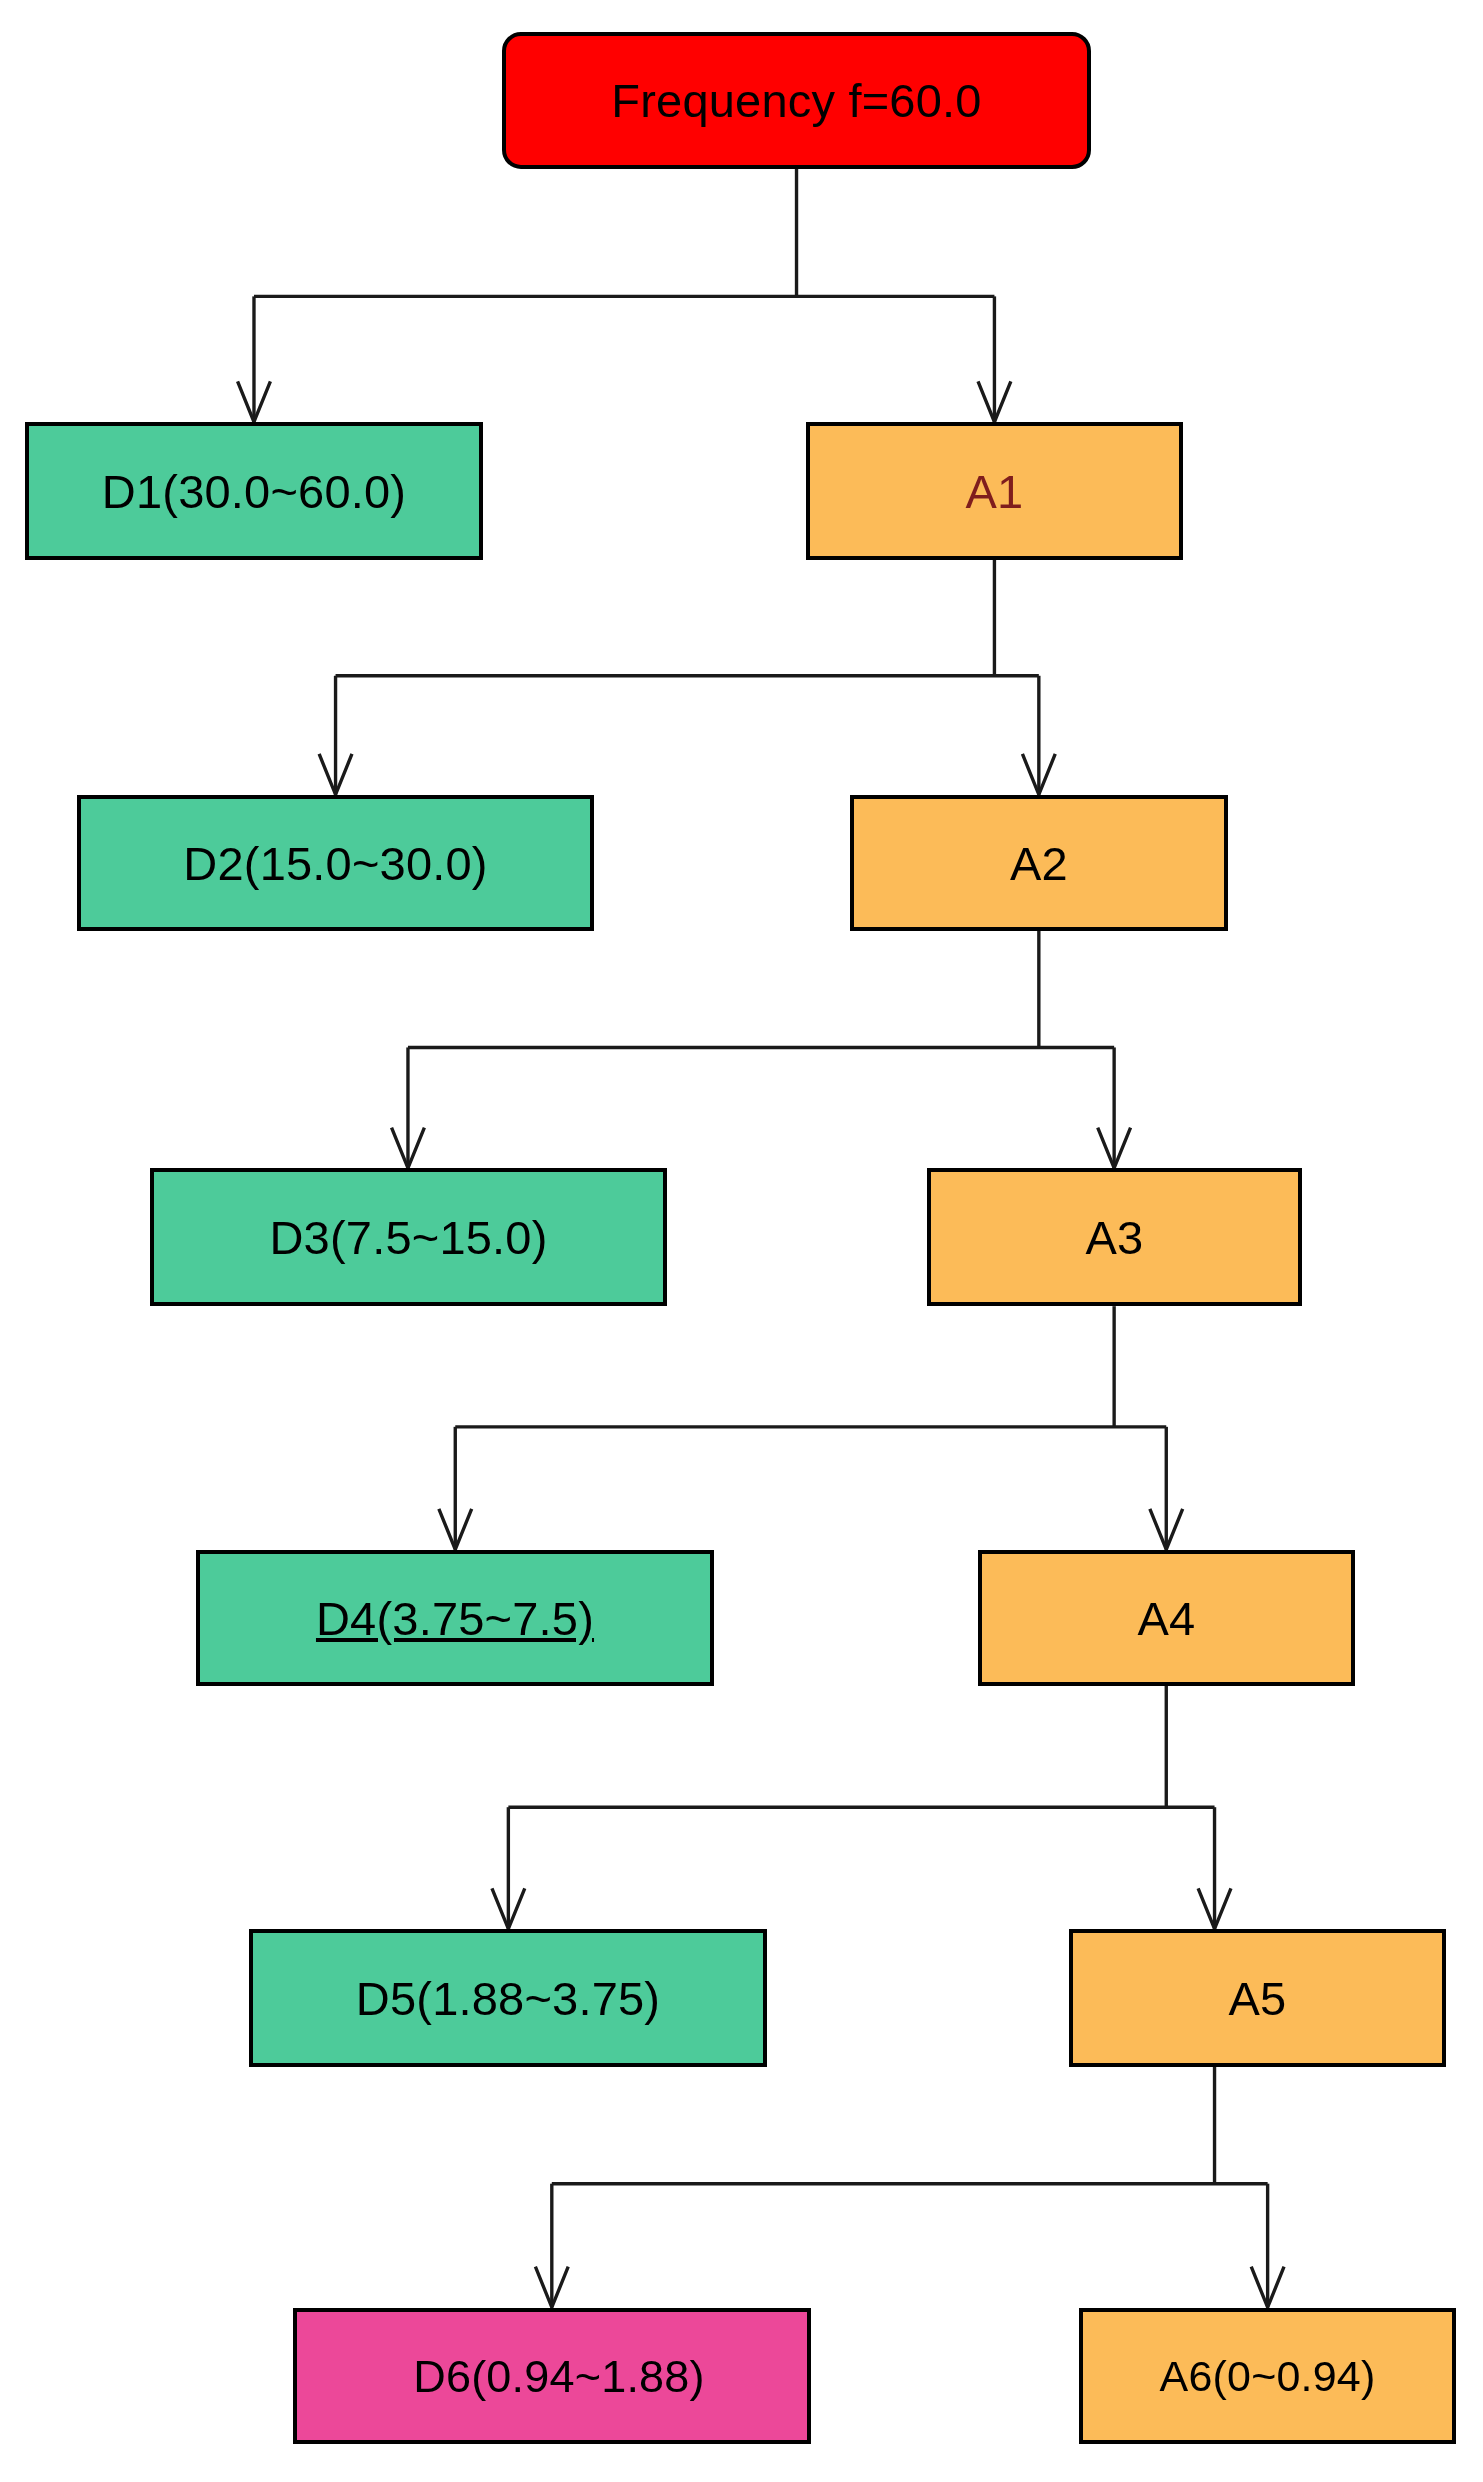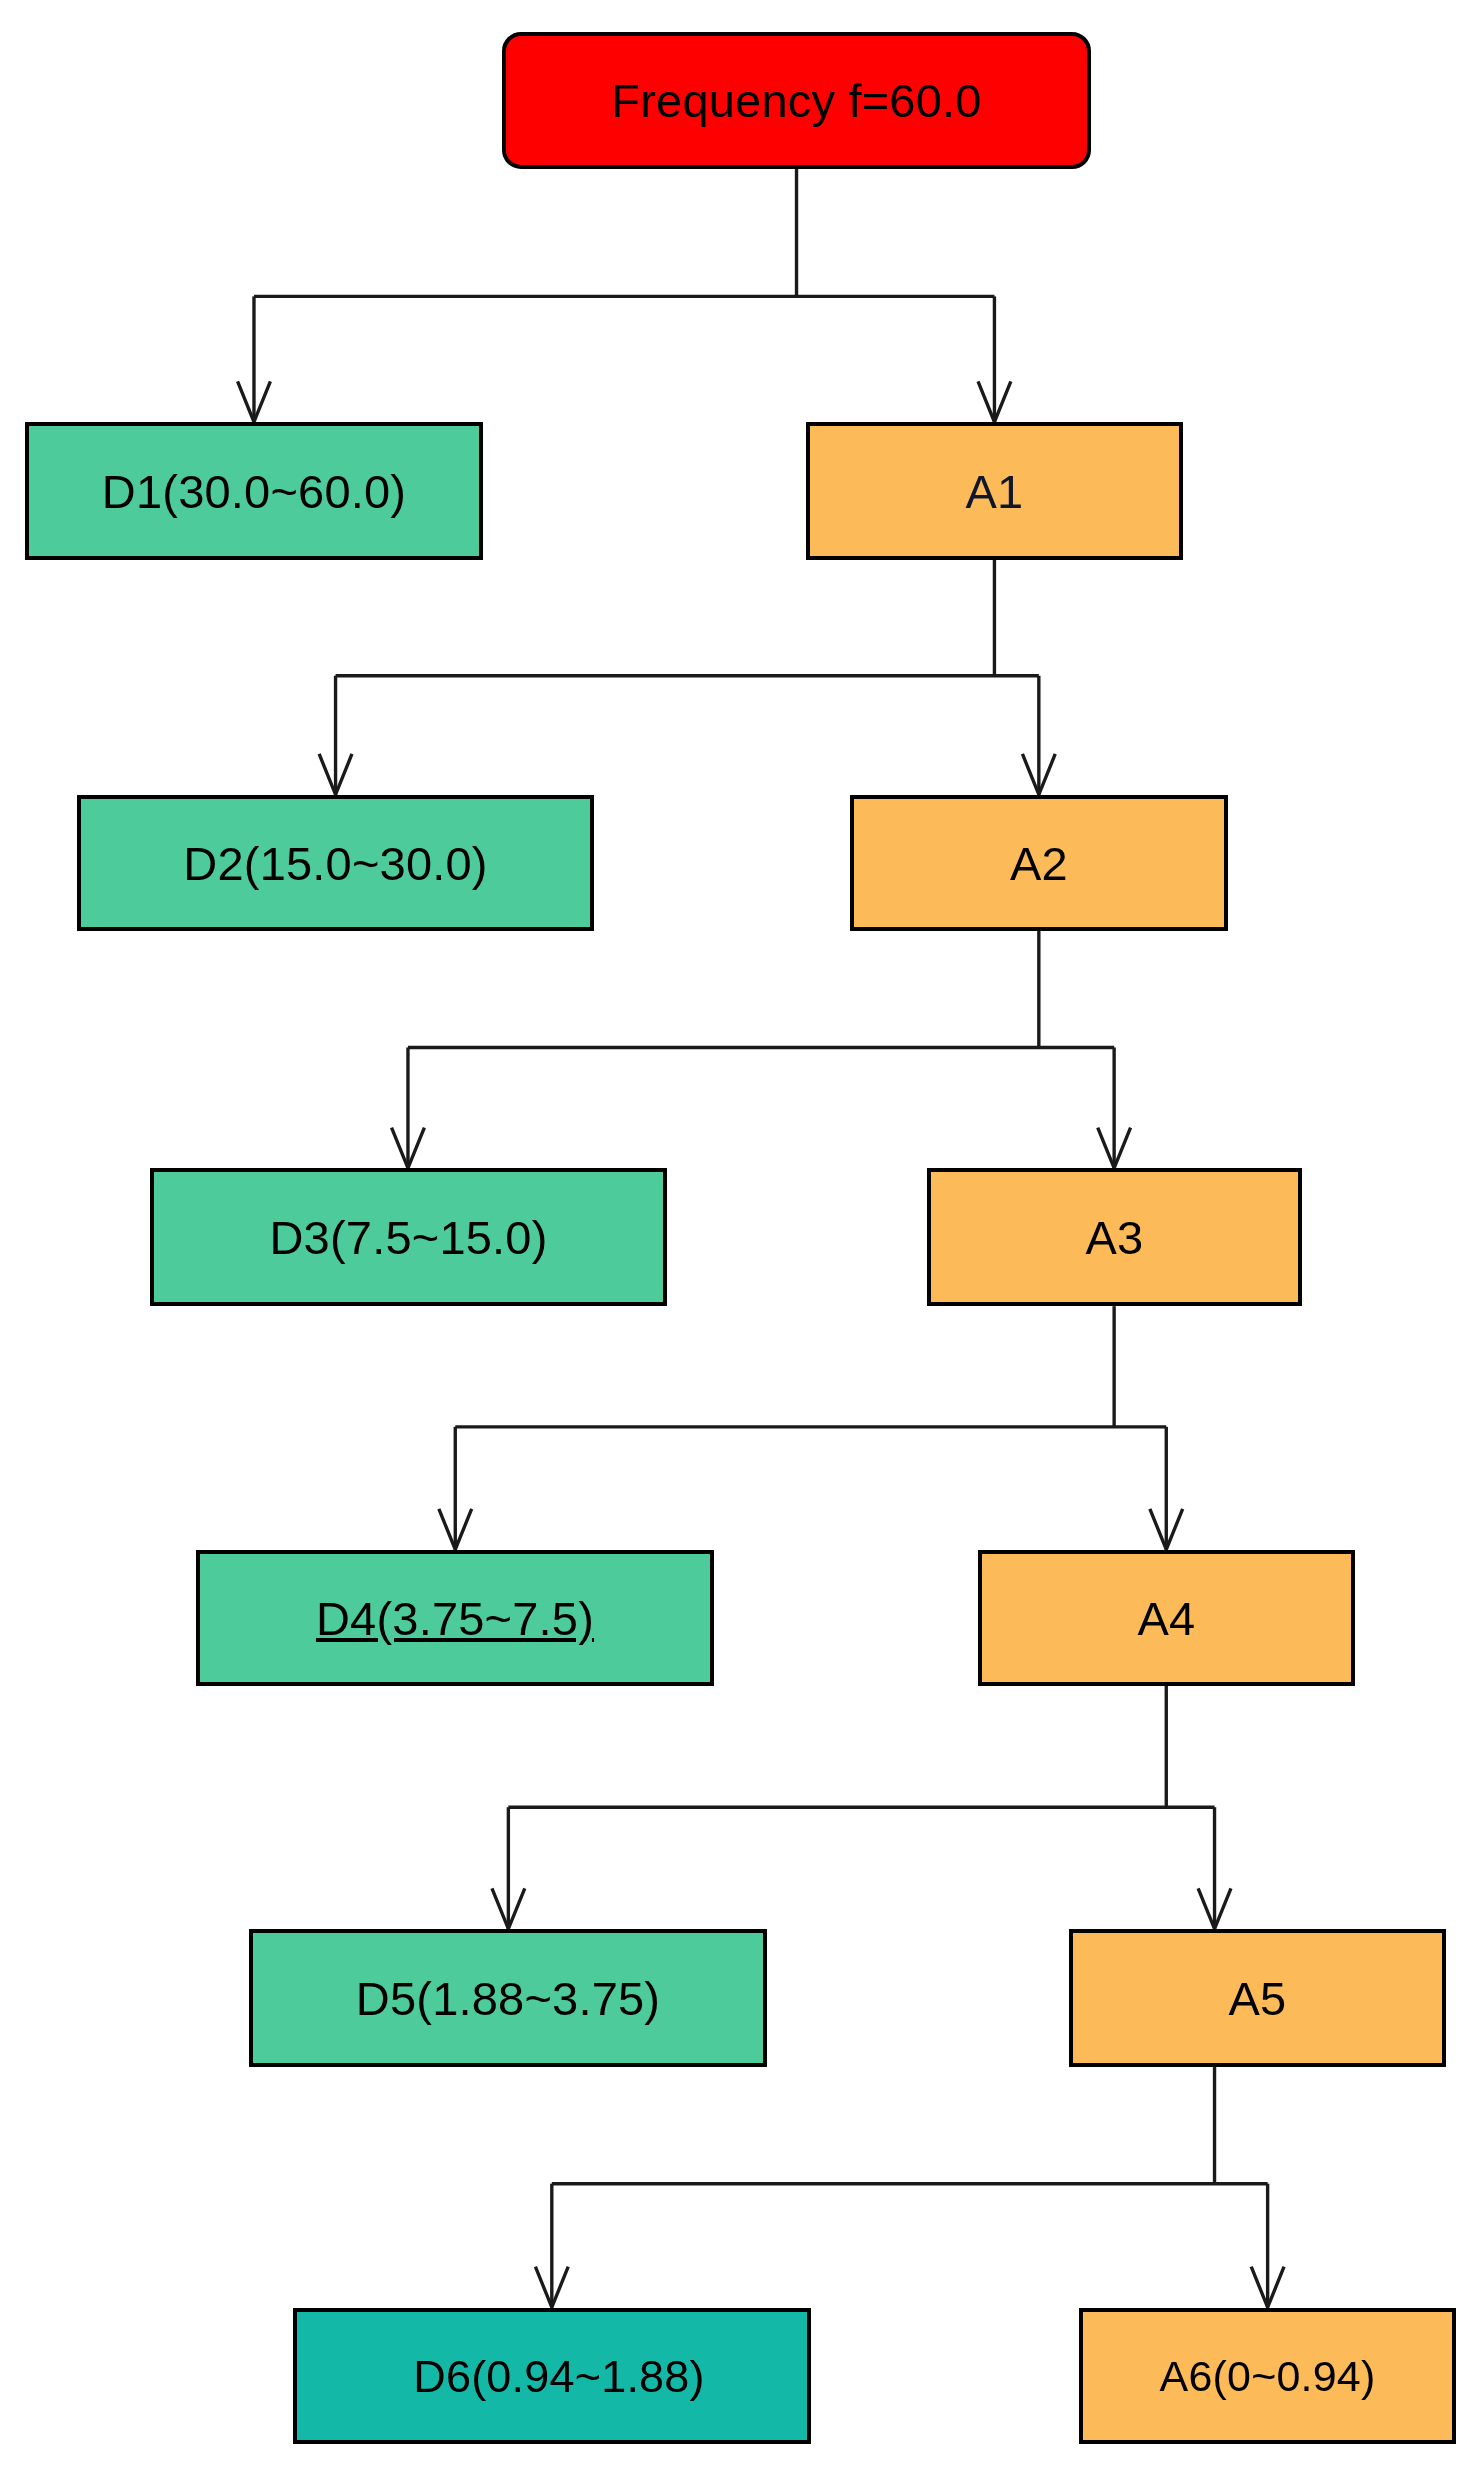--- a/index.html
+++ b/index.html
@@ -102,21 +102,21 @@
   <div id="node-layer">
 
     <div class="node root" style="left: 502px; top: 32px; width: 589px; height: 137px; background: rgb(255, 0, 0); border-color: rgb(0, 0, 0); color: rgb(0, 0, 0); border-radius: 19px;">
       <span class="node-label">Frequency f=60.0</span>
     </div>
 
     <div class="node detail" style="left: 25px; top: 422px; width: 458px; height: 138px; background: rgb(77, 203, 154); border-color: rgb(0, 0, 0); color: rgb(0, 0, 0);">
       <span class="node-label">D1(30.0~60.0)</span>
     </div>
 
-    <div class="node approx" style="left: 806px; top: 422px; width: 377px; height: 138px; background: rgb(252, 187, 88); border-color: rgb(0, 0, 0); color: #0f172a;">
+    <div class="node approx" style="left: 806px; top: 422px; width: 377px; height: 138px; background: rgb(252, 187, 88); border-color: rgb(0, 0, 0); color: #7f1d1d;">
       <span class="node-label">A1</span>
     </div>
 
     <div class="node detail" style="left: 77px; top: 795px; width: 517px; height: 136px; background: rgb(77, 203, 154); border-color: rgb(0, 0, 0); color: rgb(0, 0, 0);">
       <span class="node-label">D2(15.0~30.0)</span>
     </div>
 
     <div class="node approx" style="left: 850px; top: 795px; width: 378px; height: 136px; background: rgb(252, 187, 88); border-color: rgb(0, 0, 0); color: rgb(0, 0, 0);">
       <span class="node-label">A2</span>
     </div>
@@ -138,21 +138,21 @@
     </div>
 
     <div class="node detail" style="left: 249px; top: 1929px; width: 518px; height: 138px; background: rgb(77, 203, 154); border-color: rgb(0, 0, 0); color: rgb(0, 0, 0);">
       <span class="node-label">D5(1.88~3.75)</span>
     </div>
 
     <div class="node approx" style="left: 1026px; top: 1929px; width: 377px; height: 138px; background: rgb(252, 187, 88); border-color: rgb(0, 0, 0); color: rgb(0, 0, 0); margin-left: 43px;">
       <span class="node-label">A5</span>
     </div>
 
-    <div class="node detail leaf" style="left: 293px; top: 2308px; width: 518px; height: 136px; background: #14b8a6; border-color: rgb(0, 0, 0); color: rgb(0, 0, 0); padding-left: 14px;">
+    <div class="node detail leaf" style="left: 293px; top: 2308px; width: 518px; height: 136px; background: #ec4899; border-color: rgb(0, 0, 0); color: rgb(0, 0, 0); padding-left: 14px;">
       <span class="node-label">D6(0.94~1.88)</span>
     </div>
 
     <div class="node approx leaf" style="left: 1079px; top: 2308px; width: 377px; height: 136px; background: rgb(252, 187, 88); border-color: rgb(0, 0, 0); color: rgb(0, 0, 0);">
       <span class="node-label">A6(0~0.94)</span>
     </div>
 
   </div>
 </div>
 

